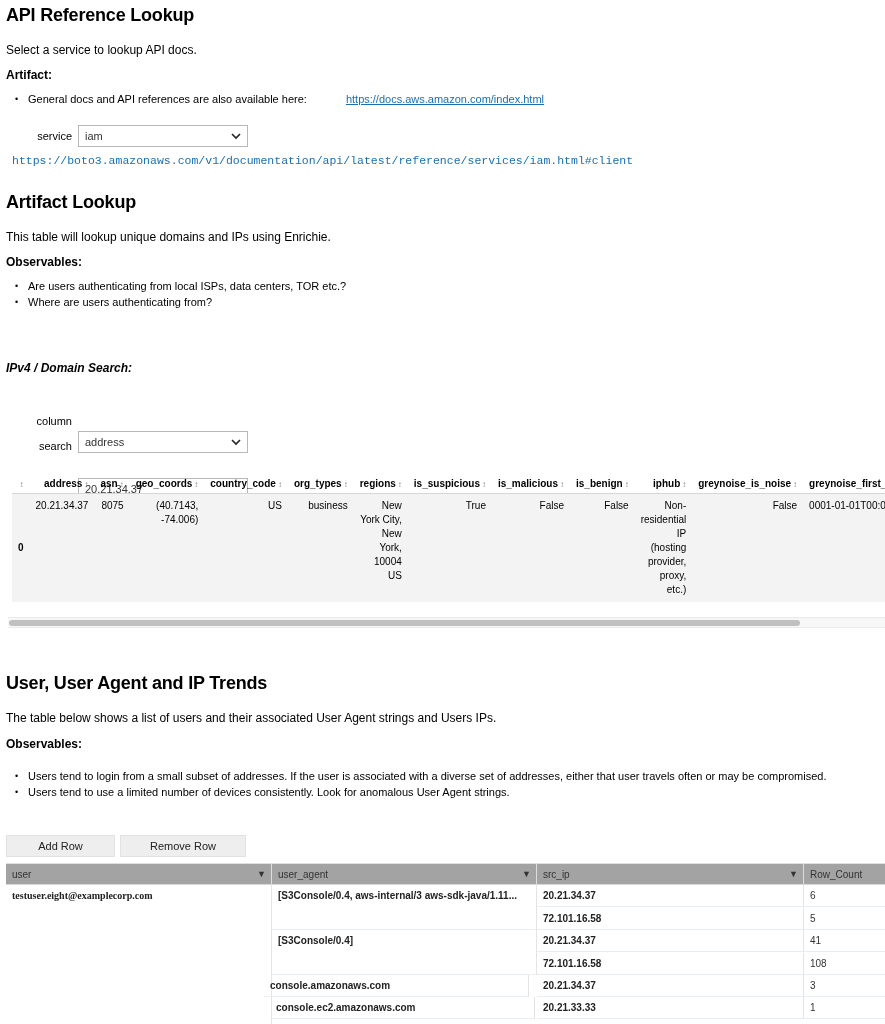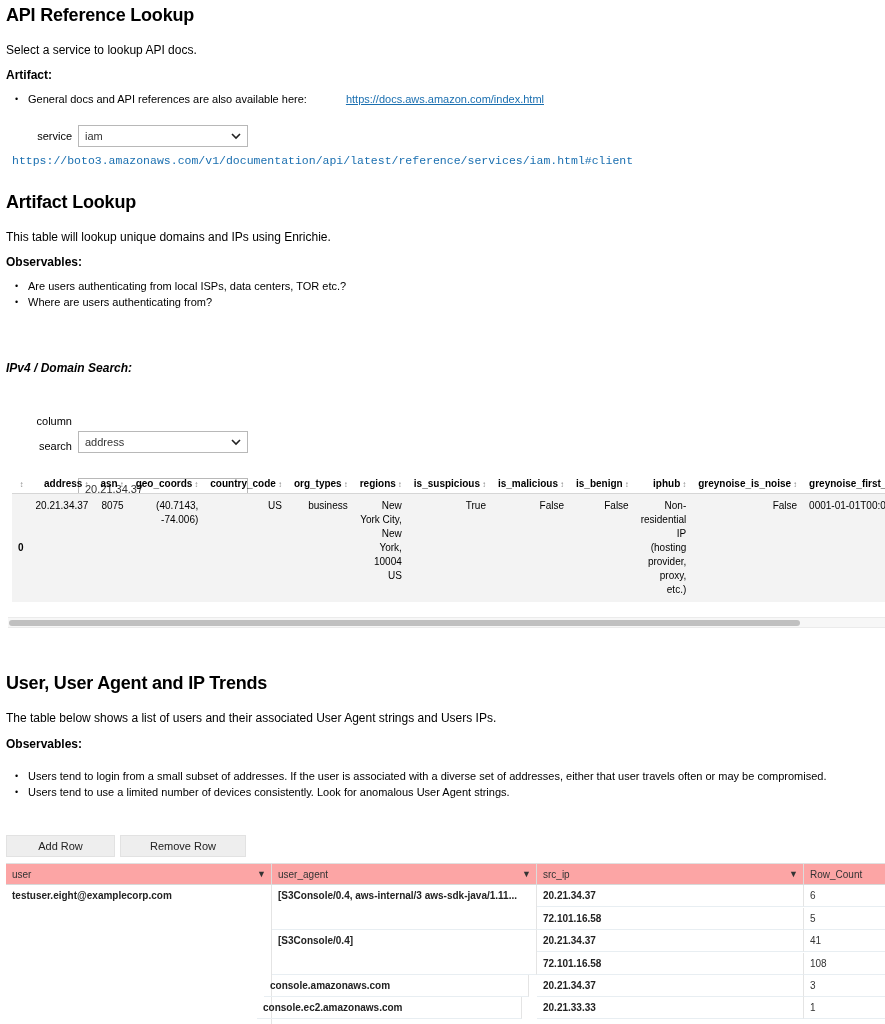--- a/index.html
+++ b/index.html
@@ -52,21 +52,21 @@
     background: #c0c0c0; border-radius: 3px;
   }
 
   .btn {
     position: absolute; height: 22px; background: #eeeeee; border: 1px solid #e2e2e2;
     font-size: 11px; color: #222; text-align: center; line-height: 20px;
   }
 
   
   .grid { position: absolute; left: 6px; top: 863px; width: 879px; font-size: 10px; }
-  .grid .hdr { position: absolute; top: 0; height: 22px; background: #fca5a5;
+  .grid .hdr { position: absolute; top: 0; height: 22px; background: #a3a3a3;
     border-top: 1px solid #e0e0e0; border-bottom: 1px solid #d8d8d8; color: #333; }
   .grid .hcell { position: absolute; top: 0; height: 21px; line-height: 21px; padding-left: 6px;
     border-right: 1px solid #dcdcdc; }
   .grid .filter { position: absolute; right: 5px; top: 0; font-size: 9px; color: #333; }
   .grid .cell { position: absolute; height: 22px; line-height: 22px; padding-left: 6px;
     border-bottom: 1px solid #e8eef2; border-right: 1px solid #e4e4e4; white-space: nowrap; overflow: hidden; }
   .grid .cell.b { font-weight: bold; color: #222; }
   .grid .cell.n { color: #333; }
 </style>
 </head>
@@ -175,26 +175,26 @@
     </div>
     <div class="hcell" style="left:531px; width:267px;">
       <span>src_ip</span>
       <span class="filter">▼</span>
     </div>
     <div class="hcell" style="left:798px; width:81px; border-right:none;">
       <span>Row_Count</span>
     </div>
   </div>
 
-  <div class="cell b" style="left:0; top:22px; width:266px; height:140px; border-bottom:none;">testuser.eight@examplecorp.com</div>
+  <div class="cell b" style="left:0; top:22px; width:266px; height:140px; border-bottom:none;font-family:Liberation Serif, serif;">testuser.eight@examplecorp.com</div>
 
   <div class="cell b" style="left:266px; top:22px; width:265px; height:45px;">[S3Console/0.4, aws-internal/3 aws-sdk-java/1.11...</div>
   <div class="cell b" style="left:266px; top:67px; width:265px; height:45px;">[S3Console/0.4]</div>
   <div class="cell b" style="left:258px; top:112px; width:265px;">console.amazonaws.com</div>
-  <div class="cell b" style="left:251px; top:134px; width:265px;">console.ec2.amazonaws.com</div>
+  <div class="cell b" style="left:264px; top:134px; width:265px;">console.ec2.amazonaws.com</div>
 
   <div class="cell b" style="left:531px; top:22px; width:267px;">20.21.34.37</div>
   <div class="cell n" style="left:798px; top:22px; width:81px; border-right:none;">6</div>
 
   <div class="cell b" style="left:531px; top:45px; width:267px;">72.101.16.58</div>
   <div class="cell n" style="left:798px; top:45px; width:81px; border-right:none;">5</div>
 
   <div class="cell b" style="left:531px; top:67px; width:267px;">20.21.34.37</div>
   <div class="cell n" style="left:798px; top:67px; width:81px; border-right:none;">41</div>
 

